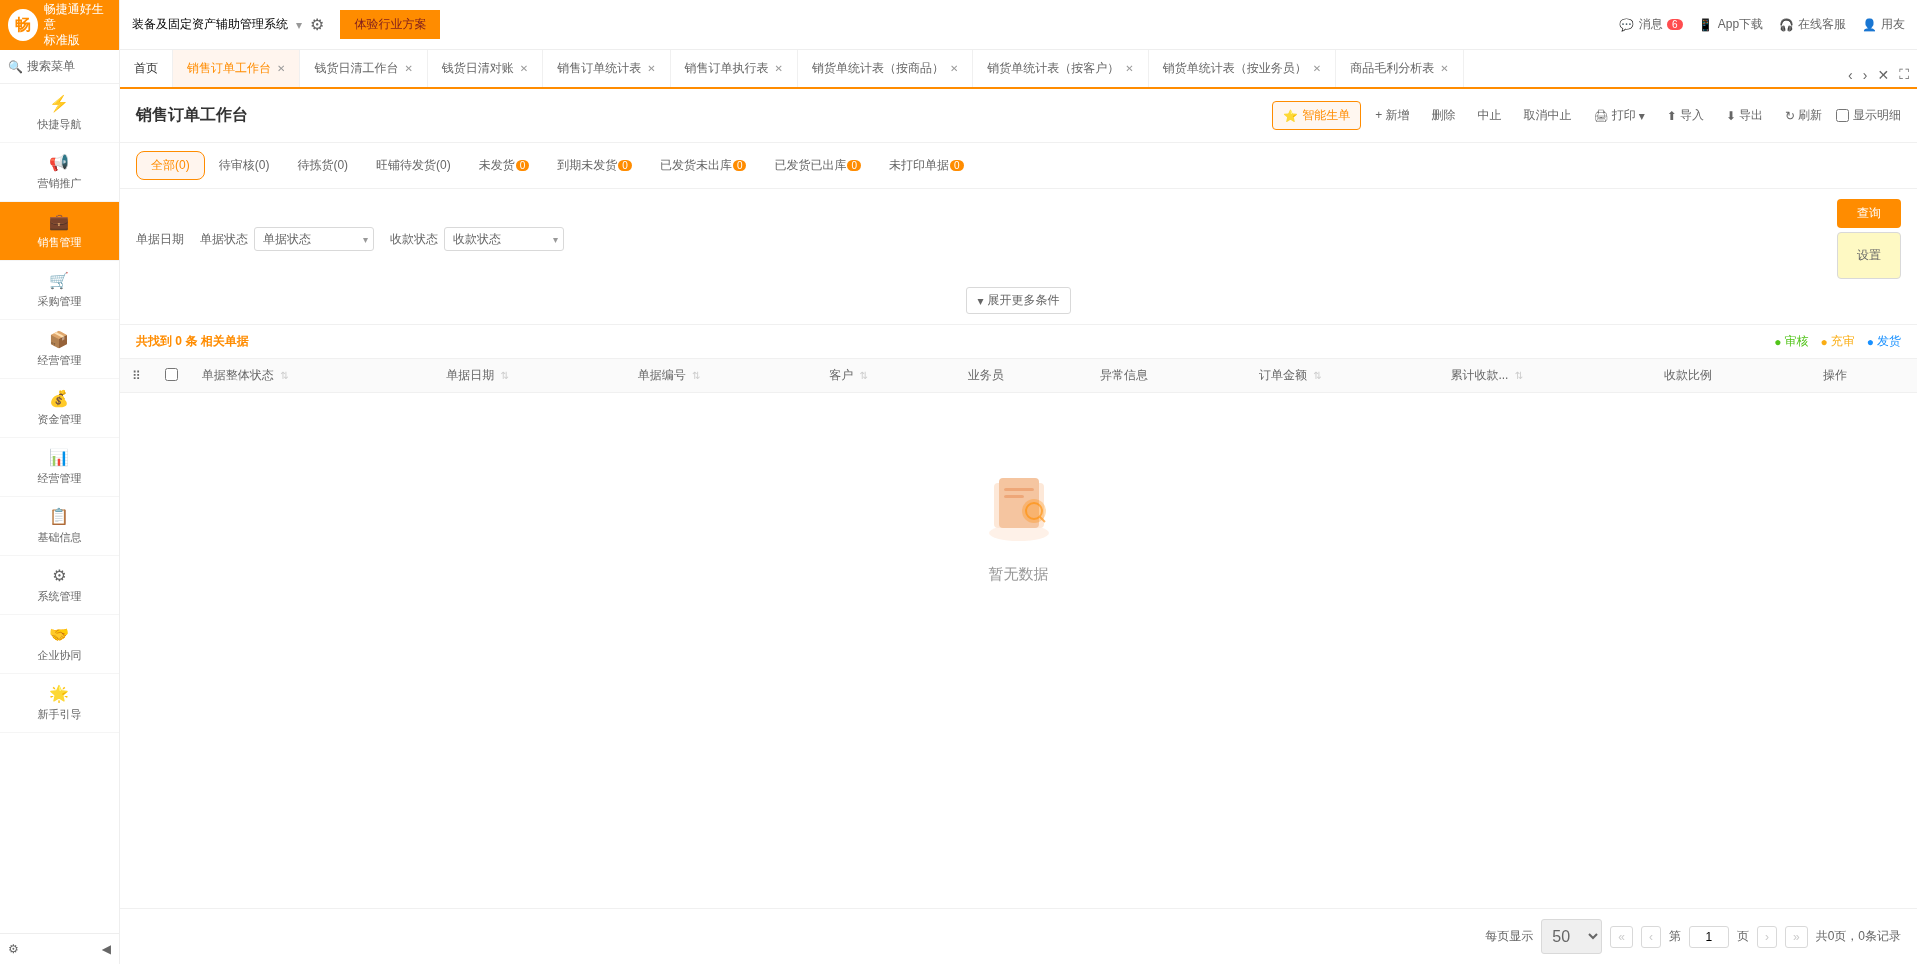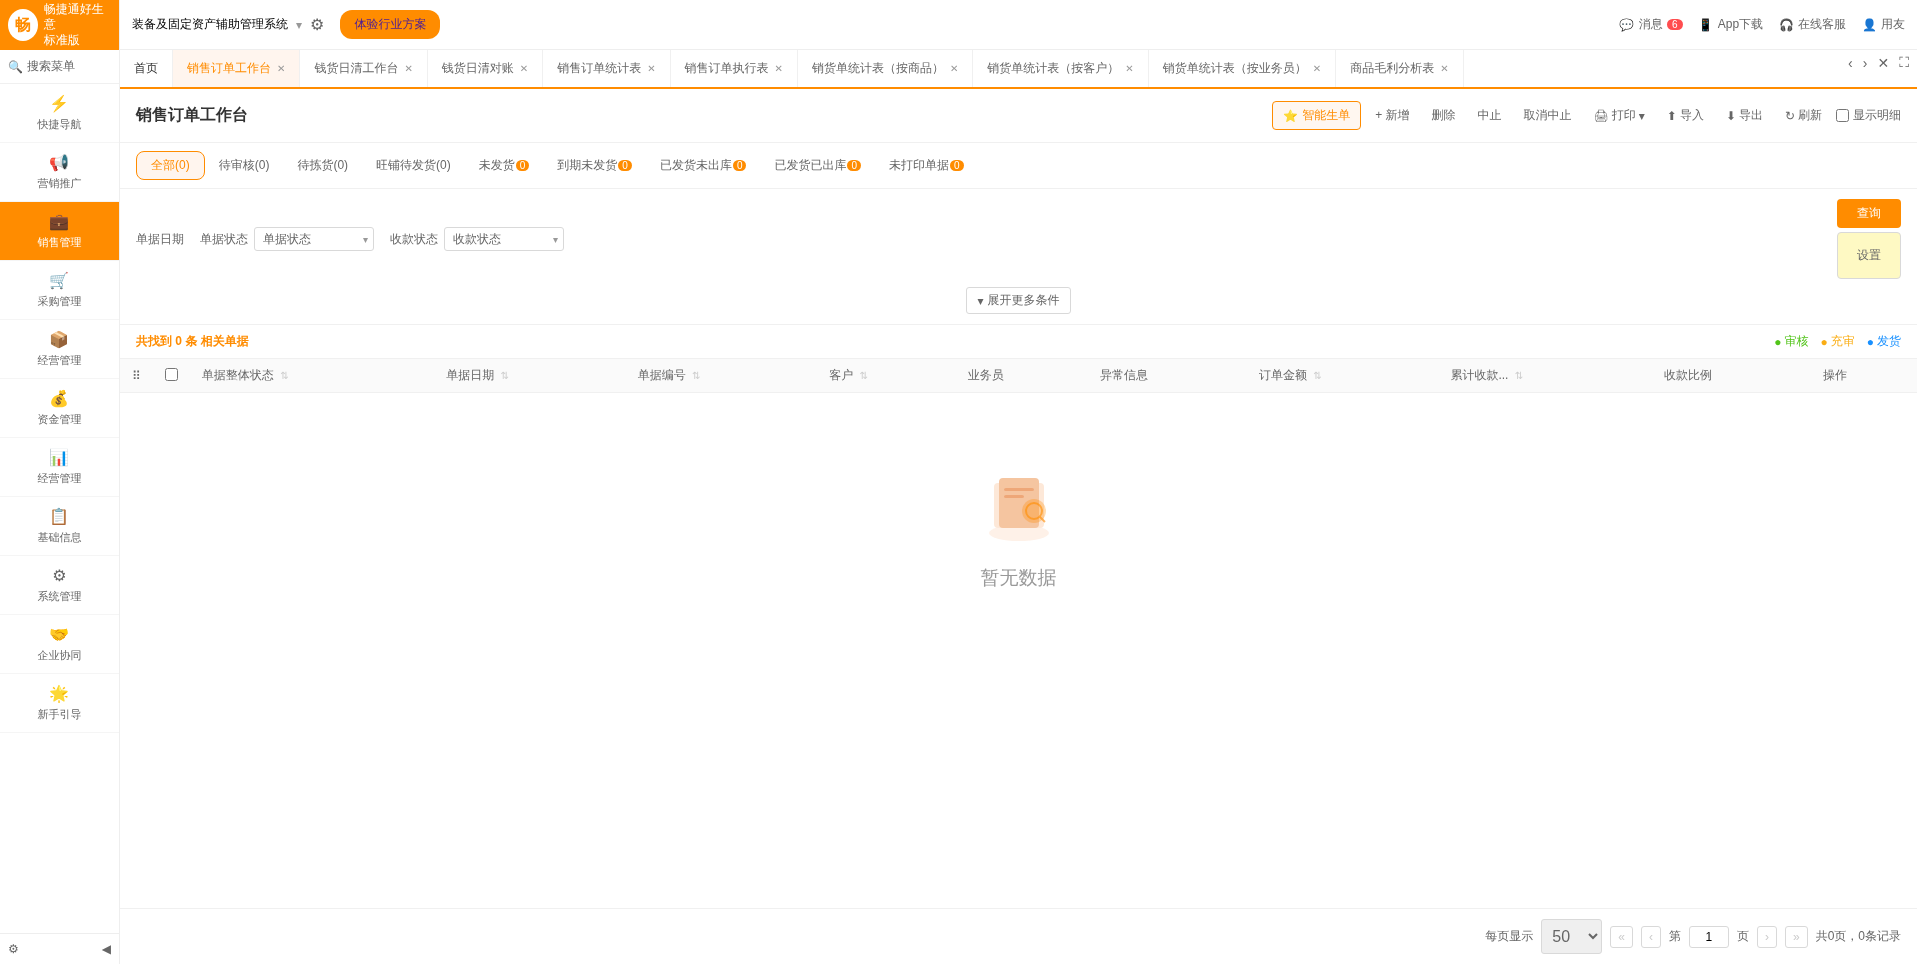--- a/index.html
+++ b/index.html
@@ -16,28 +16,28 @@
     .sidebar-nav-item .nav-icon { font-size: 16px; }
     .sidebar-footer { margin-top: auto; padding: 8px; display: flex; justify-content: space-between; border-top: 1px solid #eee; }
 
     
     .main { flex: 1; display: flex; flex-direction: column; overflow: hidden; }
 
     
     .topbar { height: 50px; background: #fff; display: flex; align-items: center; padding: 0 12px; border-bottom: 1px solid #eee; gap: 8px; }
     .topbar-title-text { font-weight: 500; }
     .topbar-arrow { color: #999; }
-    .topbar-btn-industry { background: #ff8c00; color: #4c1d95; border: none; border-radius: 12px; padding: 6px 14px; cursor: pointer; font-size: 12px; }
+    .topbar-btn-industry { background: #ff8c00; color: #7f1d1d; border: none; border-radius: 0; padding: 6px 14px; cursor: pointer; font-size: 12px; }
     .topbar-settings { color: #666; cursor: pointer; font-size: 16px; margin-right: 8px; }
     .topbar-right { display: flex; align-items: center; gap: 16px; color: #666; font-size: 12px; }
     .topbar-right-item { display: flex; align-items: center; gap: 4px; cursor: pointer; }
     .badge { background: #ff4d4f; color: #fff; border-radius: 10px; padding: 0 5px; font-size: 10px; min-width: 16px; text-align: center; }
 
     
-    .tabbar { background: #fff; display: flex; align-items: flex-start; border-bottom: 2px solid #ff8c00; overflow: hidden; flex-shrink: 0; }
+    .tabbar { background: #fff; display: flex; align-items: flex-end; border-bottom: 2px solid #ff8c00; overflow: hidden; flex-shrink: 0; }
     .tab { display: flex; align-items: center; gap: 4px; padding: 10px 14px; cursor: pointer; color: #666; font-size: 12px; white-space: nowrap; border-right: 1px solid #f0f0f0; flex-shrink: 0; }
     .tab.active { background: #fff5ee; color: #ff8c00; border-bottom: 2px solid #ff8c00; margin-bottom: -2px; }
     .tab-home { color: #333; font-weight: 500; }
     .tab-close { color: #999; font-size: 10px; margin-left: 2px; }
     .tab-nav-btns { display: flex; align-items: center; gap: 2px; margin-left: auto; padding: 0 4px; }
     .tab-nav-btn { background: none; border: none; cursor: pointer; color: #666; font-size: 14px; padding: 4px; }
 
     
     .content { flex: 1; overflow: auto; background: #f5f5f5; padding: 0; display: flex; flex-direction: column; }
 
@@ -87,21 +87,21 @@
     .quick-action.ship { color: #1890ff; }
 
     .data-table { width: 100%; border-collapse: collapse; font-size: 12px; }
     .data-table th { background: #fafafa; border-bottom: 1px solid #f0f0f0; padding: 8px 12px; text-align: left; color: #666; font-weight: normal; white-space: nowrap; }
     .data-table th .sort-icon { color: #ccc; font-size: 10px; margin-left: 3px; }
     .col-checkbox { width: 30px; text-align: center; }
 
     
     .empty-state { display: flex; flex-direction: column; align-items: center; justify-content: center; padding: 60px 0; flex: 1; }
     .empty-icon { width: 100px; height: 100px; margin-bottom: 12px; }
-    .empty-text { color: #999; font-size: 19px; }
+    .empty-text { color: #999; font-size: 15px; }
 
     
     .pagination { display: flex; align-items: center; justify-content: flex-end; padding: 10px 16px; border-top: 1px solid #f0f0f0; background: #fff; gap: 8px; font-size: 12px; color: #666; }
     .page-size-select { border: 1px solid #d9d9d9; border-radius: 3px; padding: 7px 6px; font-size: 16px; color: #666; }
     .page-btn { border: 1px solid #d9d9d9; background: #fff; border-radius: 3px; padding: 3px 7px; cursor: pointer; font-size: 12px; color: #666; }
     .page-btn.disabled { color: #ccc; cursor: not-allowed; }
     .page-input { border: 1px solid #d9d9d9; border-radius: 3px; padding: 3px 6px; width: 40px; text-align: center; font-size: 12px; }
   </style>
 </head>
 <body>

